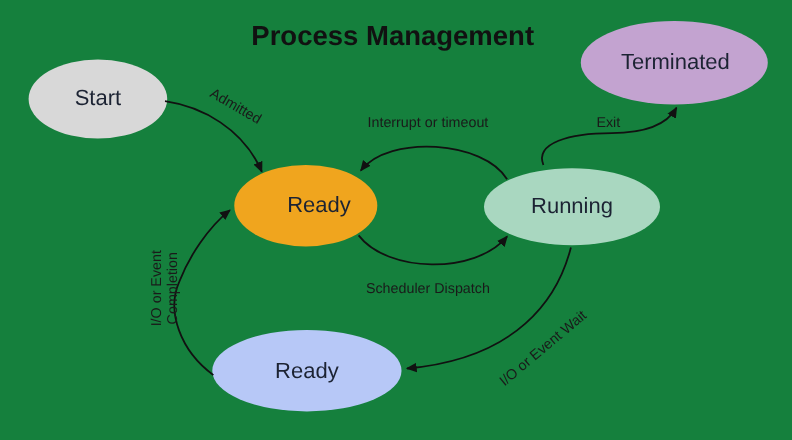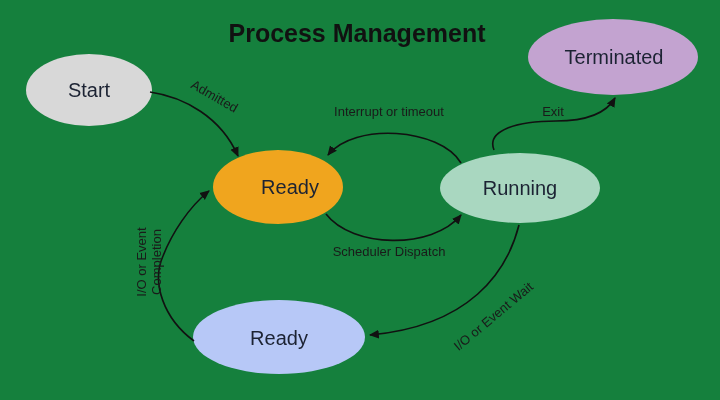--- a/index.html
+++ b/index.html
@@ -72,20 +72,20 @@
 
   <div class="node-label" style="left:89px;  top:90px;">Start</div>
   <div class="node-label" style="left:290px; top:187px;">Ready</div>
   <div class="node-label" style="left:614px; top:57px;">Terminated</div>
   <div class="node-label" style="left:520px; top:188px;">Running</div>
   <div class="node-label" style="left:279px; top:338px;">Ready</div>
 
   <div class="edge-label rot30" style="left:214px; top:97px;">Admitted</div>
   <div class="edge-label" style="left:389px; top:112px;text-align:center;">Interrupt or timeout</div>
   <div class="edge-label" style="left:553px; top:112px;">Exit</div>
-  <div class="edge-label" style="left:389px; top:252px;">Scheduler Dispatch</div>
+  <div class="edge-label" style="left:389px; top:263px;">Scheduler Dispatch</div>
   <div class="edge-label rotm40" style="left:494px; top:317px;">I/O or Event Wait</div>
   <div class="edge-label rotm90" style="left:150px; top:262px;">
     <span style="display:block;">I/O or Event</span>
     <span style="display:block;">Completion</span>
   </div>
 
 </div>
 
 </body></html>

